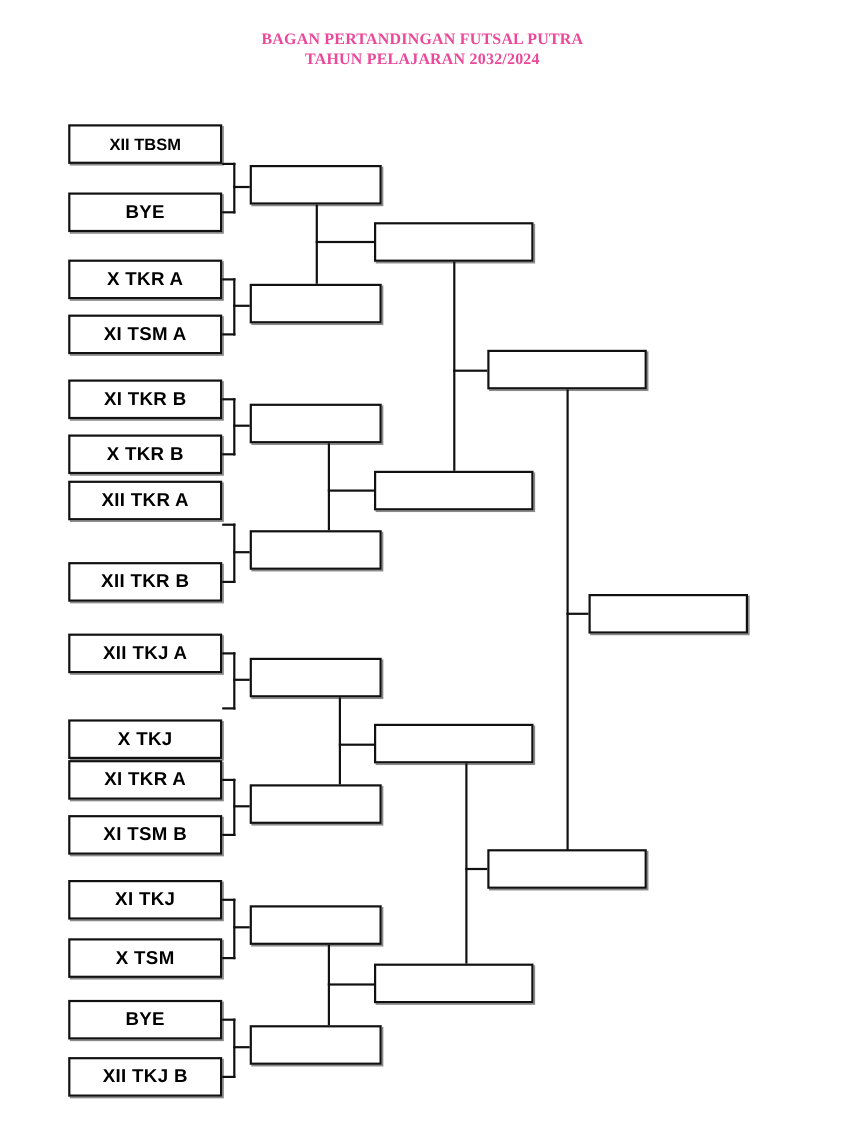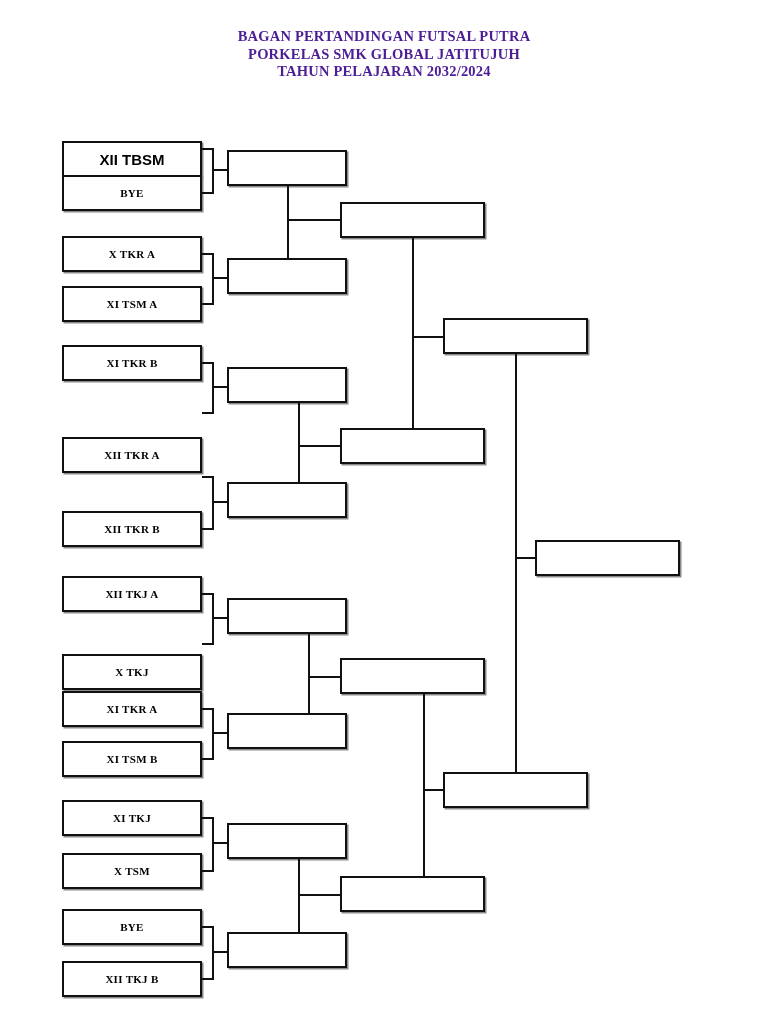--- a/index.html
+++ b/index.html
@@ -30,44 +30,44 @@
     top: 28px;
     width: 768px;
     text-align: center;
   }
   .title-line {
     font-family: "Liberation Serif", serif;
     font-weight: bold;
     font-size: 14.5px;
     letter-spacing: 0.2px;
     line-height: 17.5px;
-    color: #4c1d95;
+    color: #ec4899;
     white-space: nowrap;
   }
 
   
   .bx {
     position: absolute;
     box-sizing: border-box;
     background: #ffffff;
     border: 2px solid #111111;
     box-shadow: 1.5px 1.5px 0 0 #8a8a8a;
   }
 
   
   .team {
     width: 140px;
     height: 36px;
     left: 62px;
     display: flex;
     align-items: center;
     justify-content: center;
-    font-family: Liberation Serif, serif;
+    font-family: Liberation Sans, sans-serif;
     font-weight: bold;
-    font-size: 11px;
+    font-size: 17px;
     letter-spacing: 0.3px;
     white-space: nowrap;
     color: #000000;
   }
   
   .team.sans {
     font-family: "Liberation Sans", sans-serif;
     font-size: 15px;
     letter-spacing: 0px;
   }
@@ -85,30 +85,30 @@
   .h { height: 2px; }
   .v { width: 2px; }
 </style>
 </head>
 <body>
 
 <div id="page">
 
   <div class="title-block">
     <div class="title-line">BAGAN PERTANDINGAN FUTSAL PUTRA</div>
-    <div class="title-line">PORKELAS SMK GLOBAL JATITUJUH</div>
     <div class="title-line">TAHUN PELAJARAN 2032/2024</div>
   </div>
 
-  <div class="bx team sans" style="top:141px">XII TBSM</div>
+  <div class="bx team sans" style="top:113px">XII TBSM</div>
   <div class="bx team" style="top:175px">BYE</div>
   <div class="bx team" style="top:236px">X TKR A</div>
   <div class="bx team" style="top:286px">XI TSM A</div>
 
   <div class="bx team" style="top:345px">XI TKR B</div>
+  <div class="bx team" style="top:395px">X TKR B</div>
   <div class="bx team" style="top:437px">XII TKR A</div>
   <div class="bx team" style="top:576px">XII TKJ A</div>
 
   <div class="bx team" style="top:511px">XII TKR B</div>
   <div class="bx team" style="top:654px">X TKJ</div>
   <div class="bx team" style="top:691px">XI TKR A</div>
   <div class="bx team" style="top:741px">XI TSM B</div>
 
   <div class="bx team" style="top:800px">XI TKJ</div>
   <div class="bx team" style="top:853px">X TSM</div>

